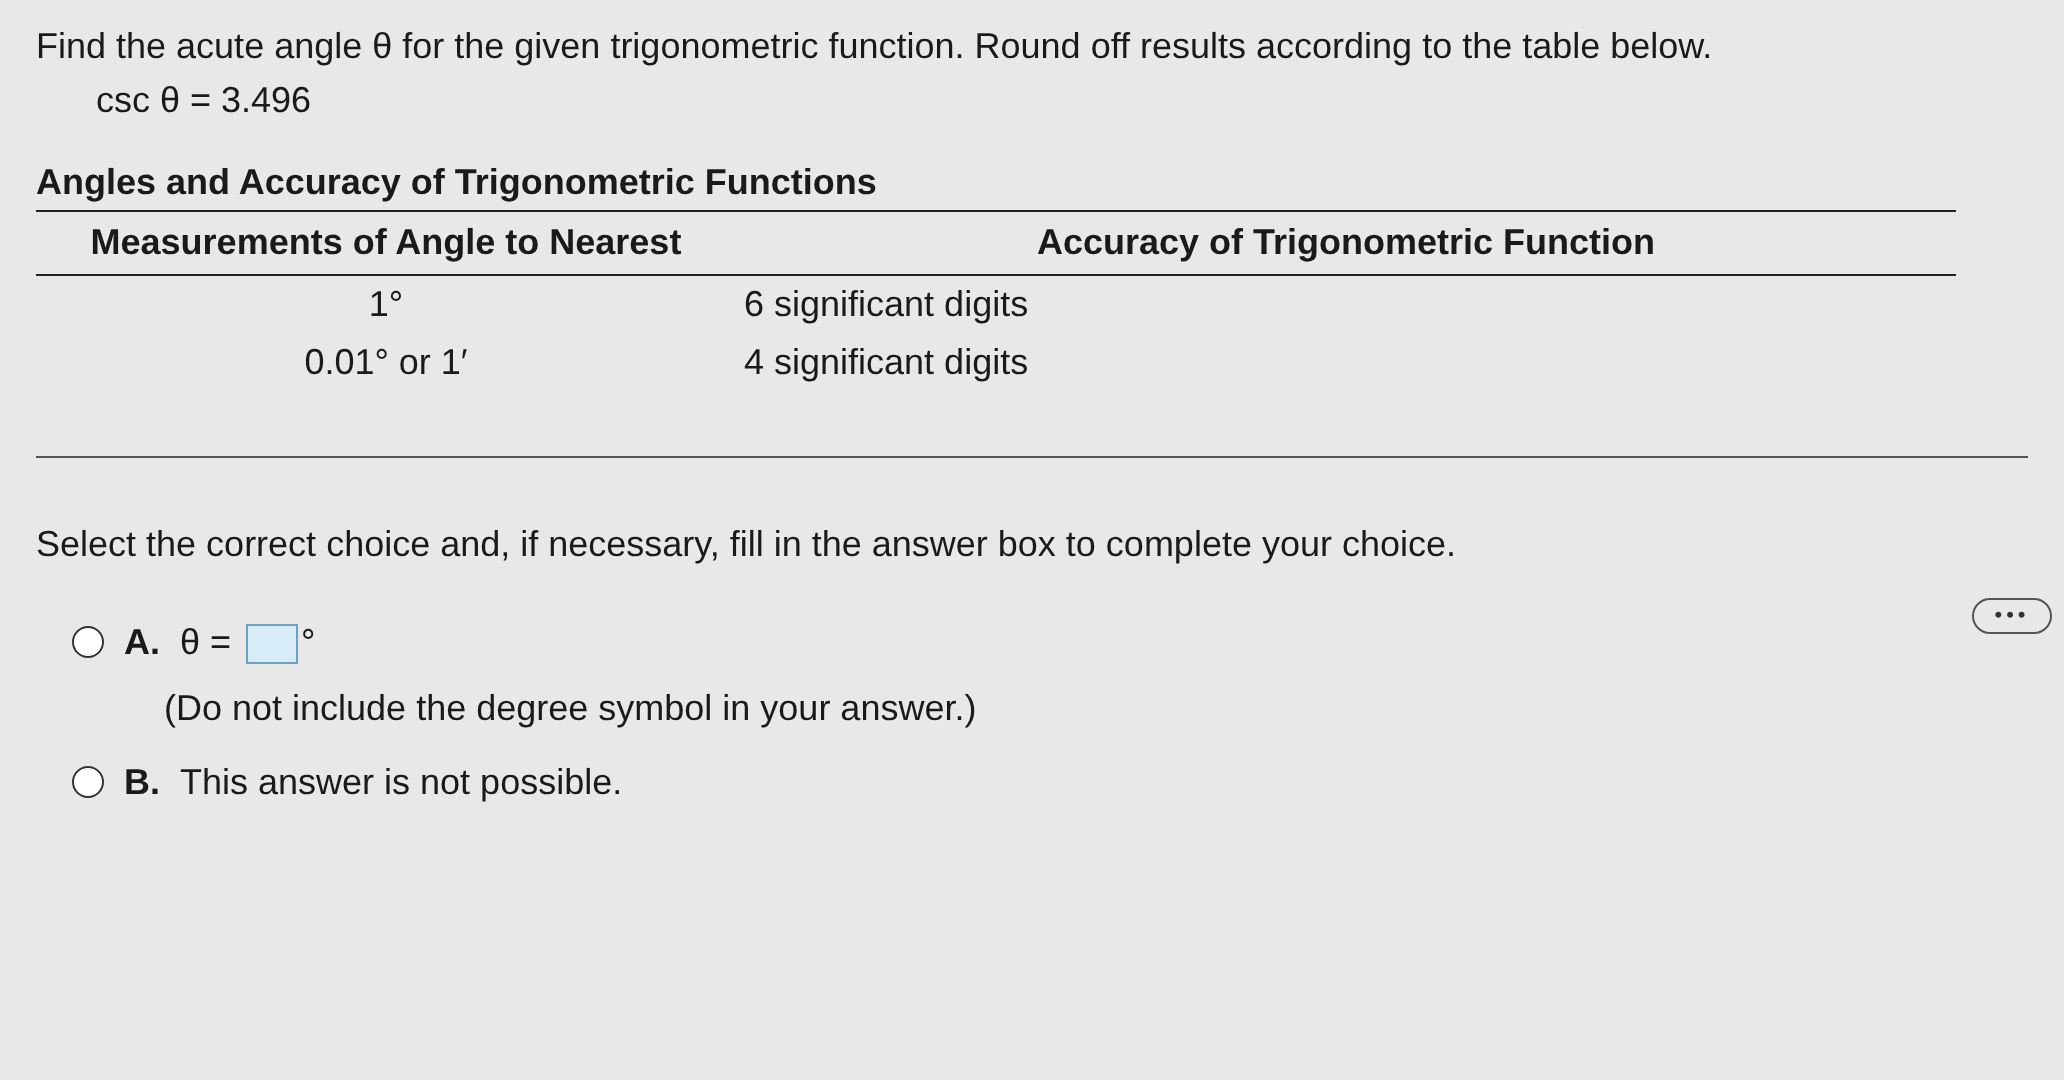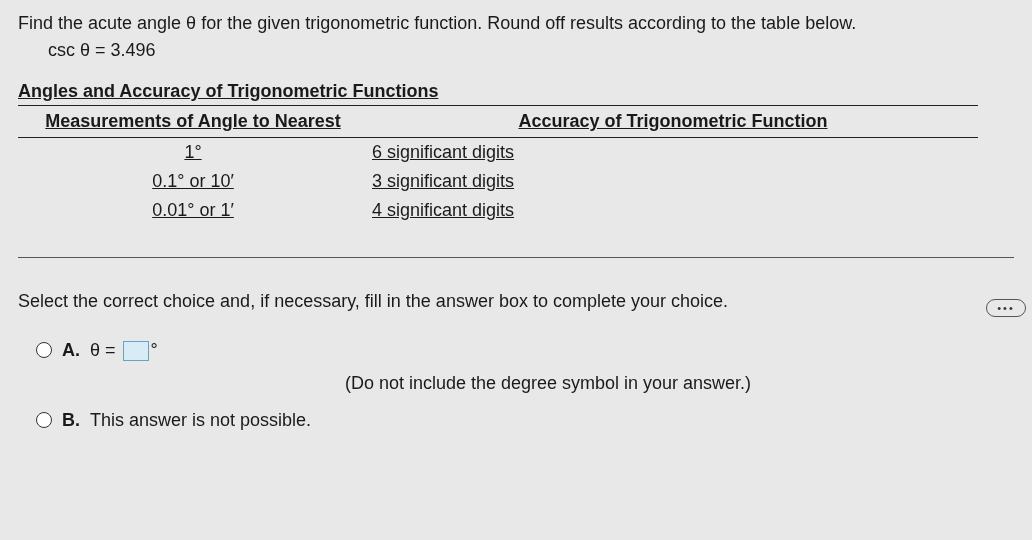--- a/index.html
+++ b/index.html
@@ -8,21 +8,21 @@
       background: #e8e8e8;
       width: 1032px;
       height: 540px;
       padding: 10px 18px;
       color: #1a1a1a;
       font-size: 18px;
       line-height: 1.5;
     }
     .question-text { margin-bottom: 0; }
     .equation { margin-left: 30px; margin-bottom: 14px; }
-    .table-wrap { margin-bottom: 8px; text-decoration: underline; }
+    .table-wrap { margin-bottom: 8px; }
     .table-title {
       font-weight: bold;
       border-bottom: 1.5px solid #222;
       display: block;
       width: 960px;
     }
     table {
       border-collapse: collapse;
       width: 960px;
     }
@@ -71,21 +71,21 @@
     .choice-body { flex: 1; }
     .answer-box {
       display: inline-block;
       width: 26px;
       height: 20px;
       background: #d7ecf7;
       border: 1px solid #6aa3c2;
       vertical-align: middle;
       margin: 0 2px;
     }
-    .note { margin-left: 64px; margin-top: 4px; margin-bottom: 10px; text-align: center; }
+    .note { margin-left: 64px; margin-top: 4px; margin-bottom: 10px; }
   </style>
 </head>
 <body>
 
 <div class="question-text">Find the acute angle θ for the given trigonometric function. Round off results according to the table below.</div>
 
 <div class="equation">csc θ = 3.496</div>
 
 <div class="table-wrap">
   <span class="table-title">Angles and Accuracy of Trigonometric Functions</span>
@@ -93,24 +93,20 @@
     <thead>
       <tr>
         <th>Measurements of Angle to Nearest</th>
         <th>Accuracy of Trigonometric Function</th>
       </tr>
     </thead>
     <tbody>
       <tr>
         <td class="col1">1°</td>
         <td class="col2">6 significant digits</td>
-      </tr>
-      <tr>
-        <td class="col1">0.1° or 10′</td>
-        <td class="col2">3 significant digits</td>
       </tr>
       <tr>
         <td class="col1">0.01° or 1′</td>
         <td class="col2">4 significant digits</td>
       </tr>
     </tbody>
   </table>
 </div>
 
 <hr class="divider">

